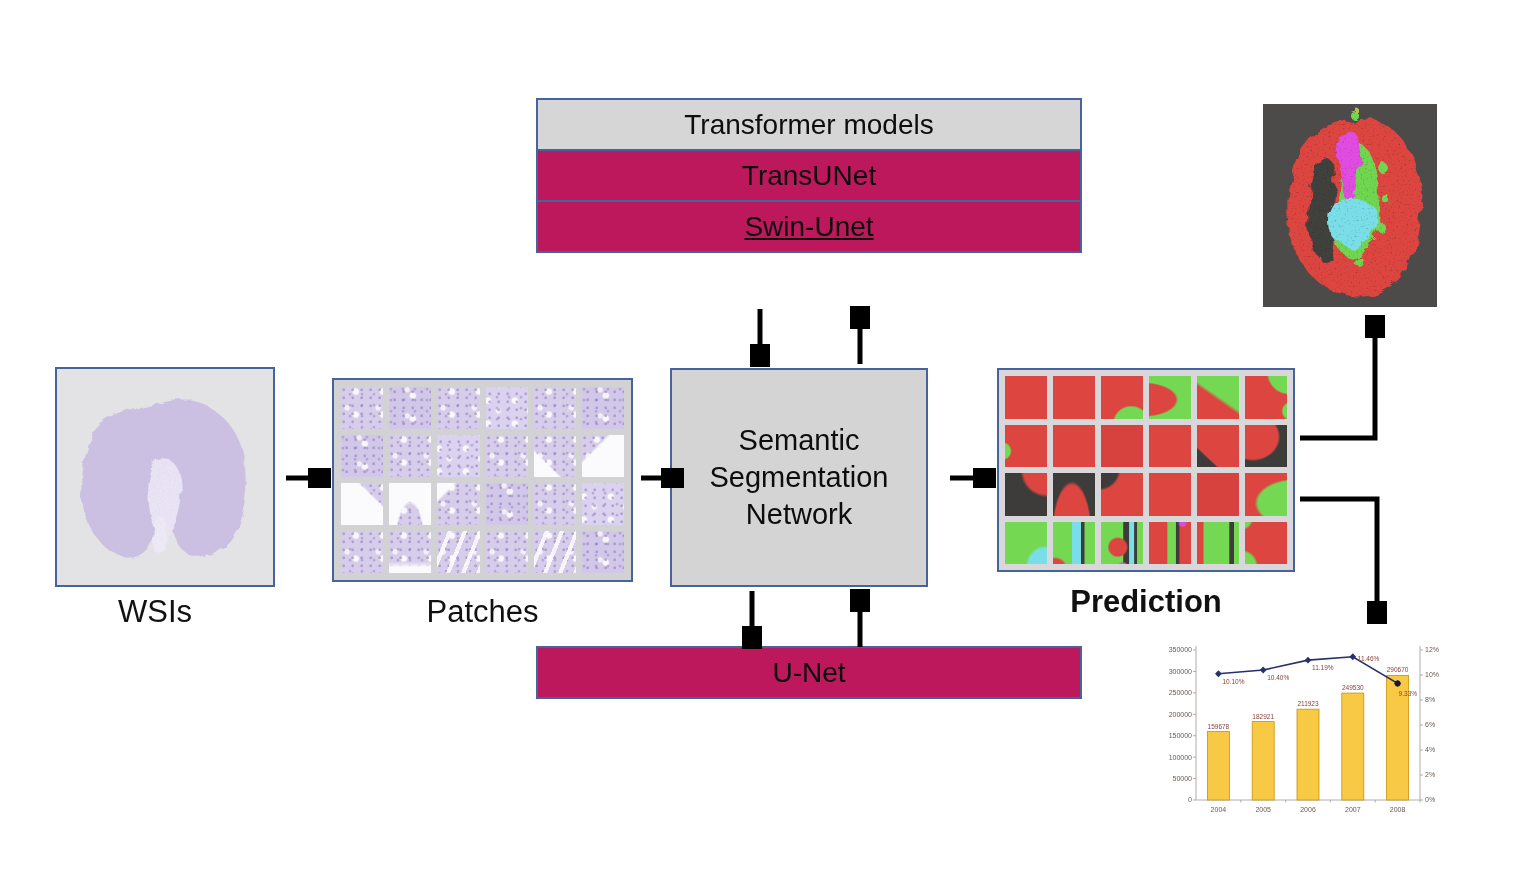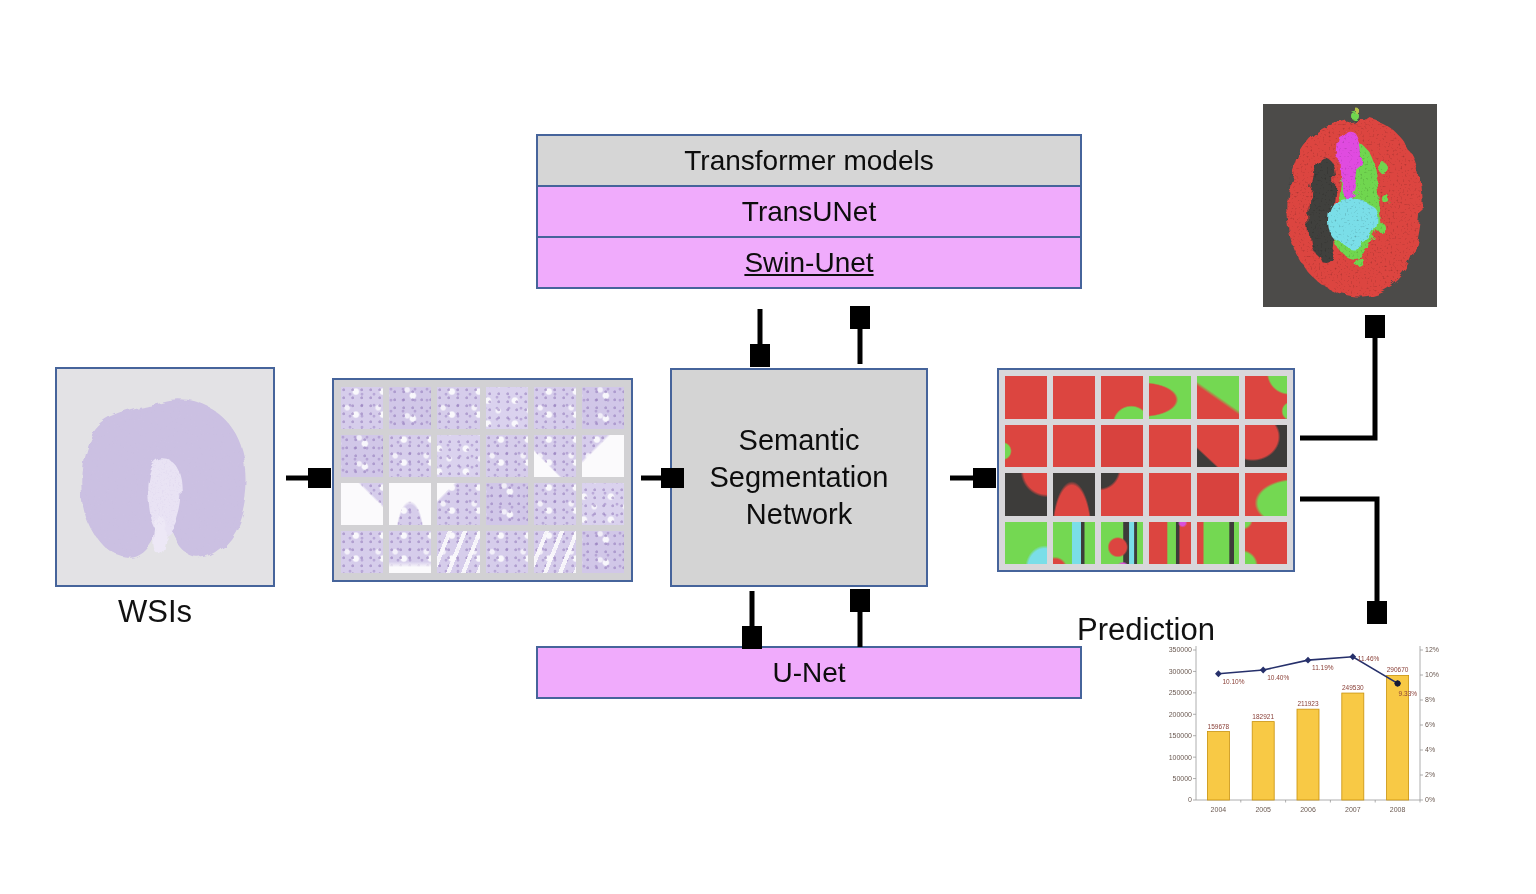--- a/index.html
+++ b/index.html
@@ -5,23 +5,23 @@
   html,body{margin:0;padding:0;background:#fff;}
   body{font-family:"Liberation Sans", sans-serif;}
   .canvas{position:relative;width:1536px;height:894px;background:#fff;overflow:hidden;}
 
   
   .fig-label{position:absolute;font-size:31px;color:#111;text-align:center;}
 
   
   .model-box{position:absolute;width:546px;border:2px solid #46649B;box-sizing:border-box;background:#fff;}
   .model-header{height:49px;line-height:49px;text-align:center;font-size:28px;color:#0d0d0d;background:#D6D6D6;border-bottom:2px solid #46649B;}
-  .model-row{height:49px;line-height:49px;text-align:center;font-size:28px;color:#0d0d0d;background:#f0abfc;}
+  .model-row{height:49px;line-height:49px;text-align:center;font-size:28px;color:#0d0d0d;background:#be185d;}
   .model-row + .model-row{border-top:2px solid #46649B;text-decoration:underline;}
-  #transformer-box{left:536px;top:98px;margin-top:36px;}
+  #transformer-box{left:536px;top:98px;}
   #cnn-box{left:536px;top:646px;}
 
   
   .ssn-box{position:absolute;left:670px;top:368px;width:258px;height:219px;box-sizing:border-box;
     border:2px solid #46649B;background:#D4D4D4;display:flex;align-items:center;justify-content:center;}
   .ssn-box span{display:block;width:216px;text-align:center;font-size:29px;line-height:37px;color:#0d0d0d;}
 
   
   .wsi-box{position:absolute;left:55px;top:367px;width:220px;height:220px;box-sizing:border-box;
     border:2px solid #46649B;background:#E3E2E5;}
@@ -30,21 +30,21 @@
   
   .patches-box{position:absolute;left:332px;top:378px;width:301px;height:204px;box-sizing:border-box;
     border:2px solid #46649B;background:#D2D1D4;display:grid;grid-template-columns:repeat(6,1fr);
     grid-auto-rows:1fr;gap:6px;padding:7px;}
   #patches-label{left:332px;top:594px;width:301px;}
 
   
   .prediction-box{position:absolute;left:997px;top:368px;width:298px;height:204px;box-sizing:border-box;
     border:2px solid #46649B;background:#D8D7DA;display:grid;grid-template-columns:repeat(6,1fr);
     grid-auto-rows:1fr;gap:6px;padding:6px;}
-  #prediction-label{left:997px;top:612px;width:298px;}
+  #prediction-label{left:997px;top:584px;width:298px;font-weight:bold;}
 
   .pcell{position:relative;overflow:hidden;}
 
   
   .q-t,.q-ta,.q-tb,.q-wbl,.q-wttl,.q-wttr,.q-wtb,.q-wtl,.q-str,.q-wb{
     background-color:#D6CDEB;
     background-image:
       radial-gradient(circle at 30% 35%, rgba(138,112,180,.5) 1px, rgba(0,0,0,0) 1.8px),
       radial-gradient(circle at 75% 65%, rgba(148,122,190,.45) 1px, rgba(0,0,0,0) 1.8px),
       radial-gradient(circle at 55% 20%, rgba(255,255,255,.85) 2.5px, rgba(0,0,0,0) 4px),
@@ -157,20 +157,21 @@
       <div class="pcell q-ta"></div>
       <div class="pcell q-t"></div>
       <div class="pcell q-tb"></div>
       <div class="pcell q-t"></div>
       <div class="pcell q-wb"></div>
       <div class="pcell q-str"></div>
       <div class="pcell q-t"></div>
       <div class="pcell q-str"></div>
       <div class="pcell q-ta"></div>
     </div>
+  <div class="fig-label" id="patches-label">Patches</div>
 
   <div class="ssn-box">
     <span>Semantic Segmentation Network</span>
   </div>
 
   <div class="prediction-box">
       <div class="pcell p-r"></div>
       <div class="pcell p-r"></div>
       <div class="pcell p-rgbr"></div>
       <div class="pcell p-gright"></div>

